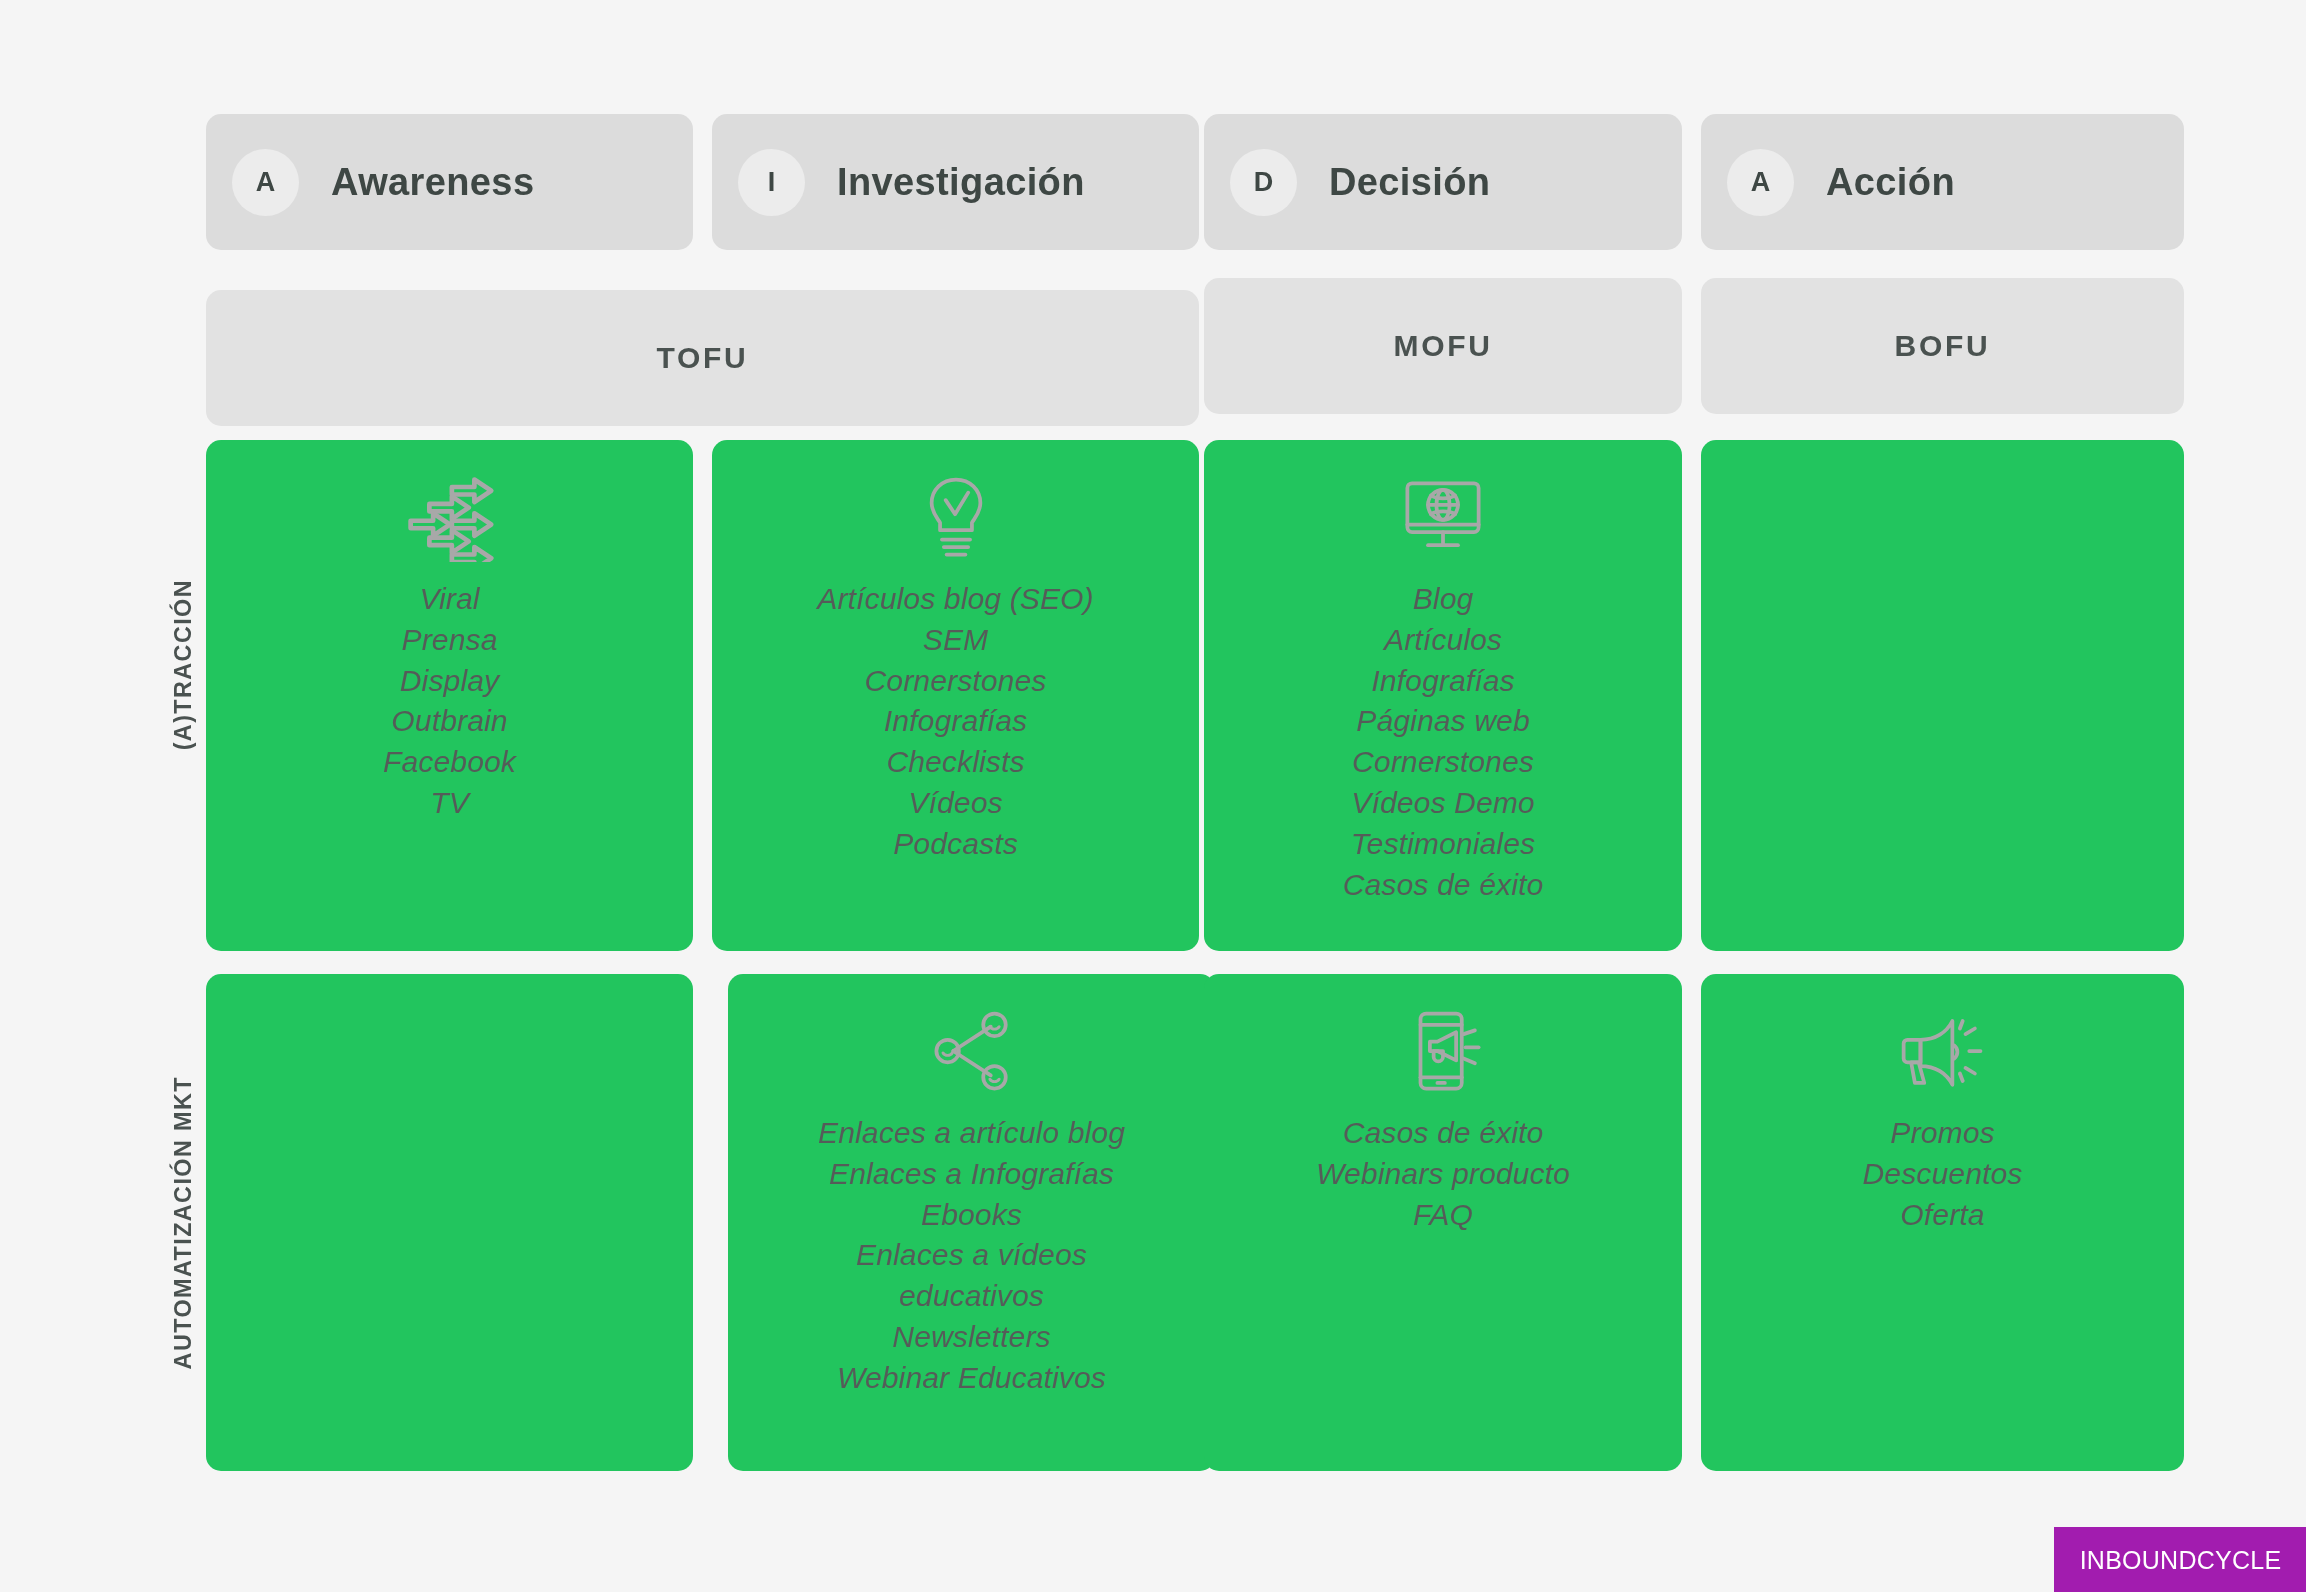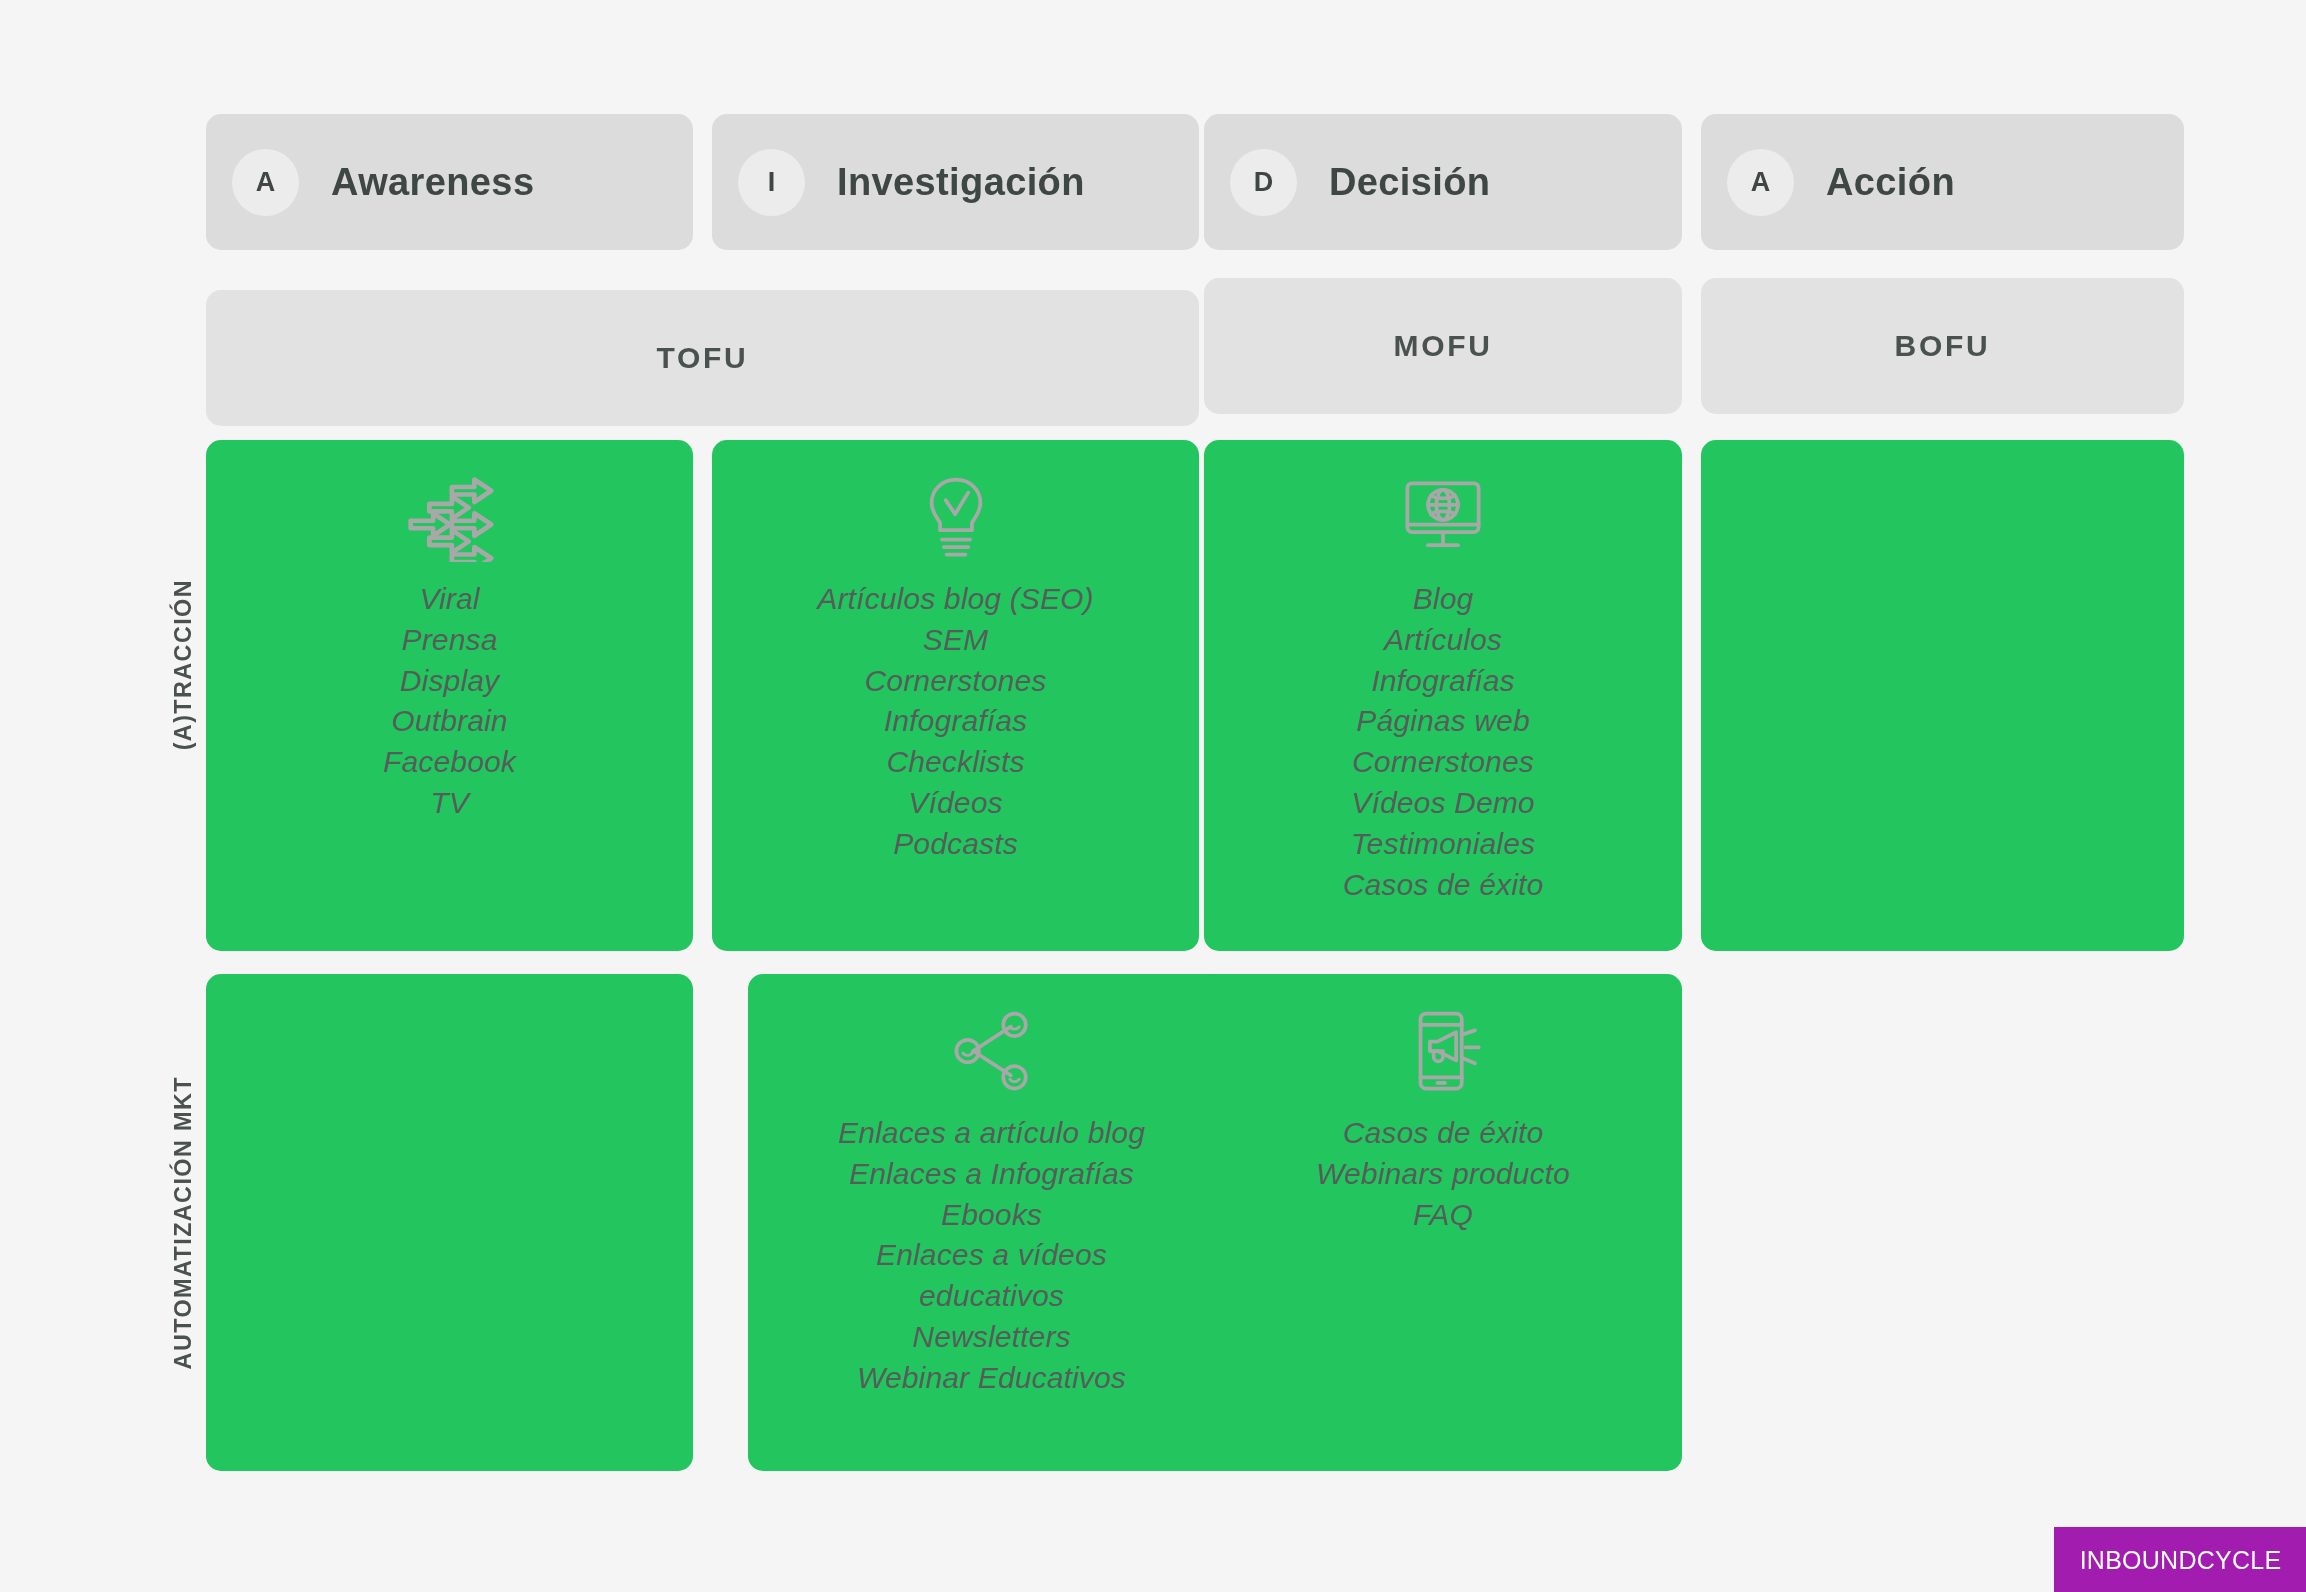--- a/index.html
+++ b/index.html
@@ -272,21 +272,21 @@
       <li>Vídeos Demo</li>
       <li>Testimoniales</li>
       <li>Casos de éxito</li>
     </ul>
   </div>
 
   <div class="card cell" style="left:1701px; top:440px; width:483px; height:511px;"></div>
 
   <div class="card cell" style="left:206px; top:974px; width:487px; height:497px;"></div>
 
-  <div class="card cell" style="left:748px; top:974px; width:487px; height:497px;">
+  <div class="card cell" style="left:728px; top:974px; width:487px; height:497px;">
     <div class="cell-icon">
       <svg width="90" height="90" viewBox="0 0 96 96" fill="none" stroke="#a8a8a8" stroke-width="4" stroke-linecap="round" stroke-linejoin="round">
         <line x1="28" y1="48" x2="68" y2="22"></line>
         <line x1="28" y1="48" x2="68" y2="74"></line>
         <circle cx="22" cy="48" r="12"></circle>
         <circle cx="72" cy="20" r="12"></circle>
         <circle cx="72" cy="76" r="12"></circle>
         <path d="M17 50 a6 6 0 0 0 10 0" stroke-width="3"></path>
         <path d="M67 22 a6 6 0 0 0 10 0" stroke-width="3"></path>
         <path d="M67 78 a6 6 0 0 0 10 0" stroke-width="3"></path>
@@ -317,19 +317,39 @@
         <line x1="70" y1="56" x2="82" y2="61"></line>
       </svg>
     </div>
     <ul class="cell-list">
       <li>Casos de éxito</li>
       <li>Webinars producto</li>
       <li>FAQ</li>
     </ul>
   </div>
 
+  <div class="card cell" style="left:1701px; top:974px; width:483px; height:497px;">
+    <div class="cell-icon">
+      <svg width="90" height="90" viewBox="0 0 96 96" fill="none" stroke="#a8a8a8" stroke-width="4" stroke-linecap="round" stroke-linejoin="round">
+        <path d="M10 36 h14 v24 h-14 a4 4 0 0 1 -4 -4 v-16 a4 4 0 0 1 4 -4 Z"></path>
+        <path d="M24 36 c16 0 28 -8 34 -20 v68 c-6 -12 -18 -20 -34 -20 Z"></path>
+        <path d="M14 60 l4 22 h10 l-6 -22 Z"></path>
+        <path d="M60 42 a9 9 0 0 1 0 14"></path>
+        <line x1="72" y1="30" x2="82" y2="24"></line>
+        <line x1="76" y1="48" x2="88" y2="48"></line>
+        <line x1="72" y1="66" x2="82" y2="72"></line>
+        <line x1="66" y1="24" x2="69" y2="16"></line>
+        <line x1="66" y1="72" x2="69" y2="80"></line>
+      </svg>
+    </div>
+    <ul class="cell-list">
+      <li>Promos</li>
+      <li>Descuentos</li>
+      <li>Oferta</li>
+    </ul>
+  </div>
 
   <div id="logo">
     <span id="logo-text">INBOUNDCYCLE</span>
   </div>
 
 </div>
 
 
 </body></html>

